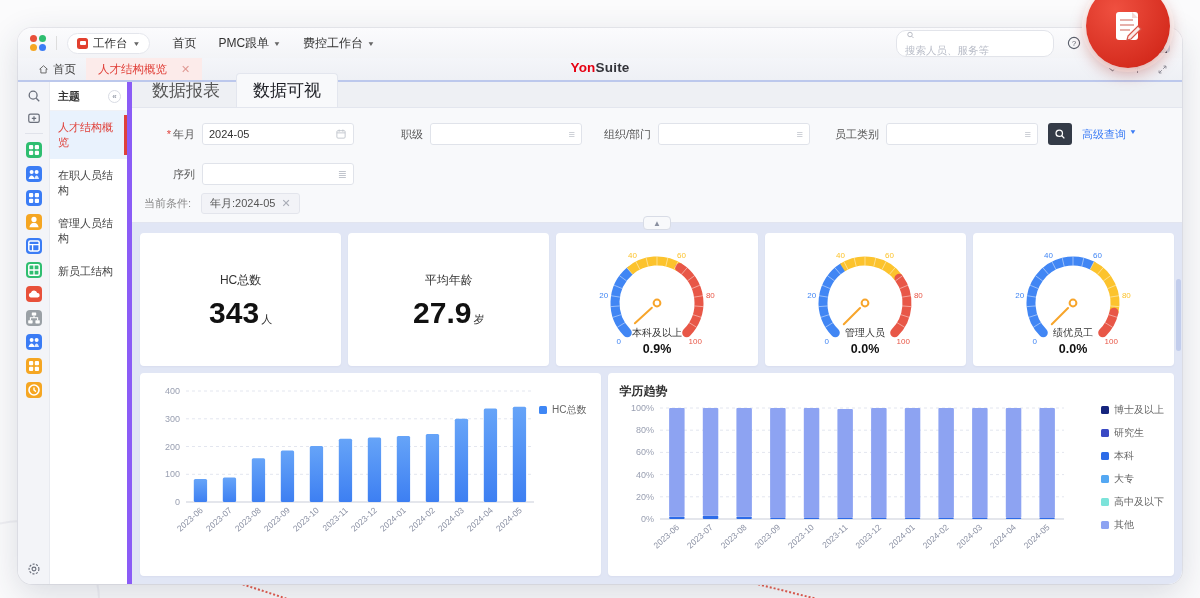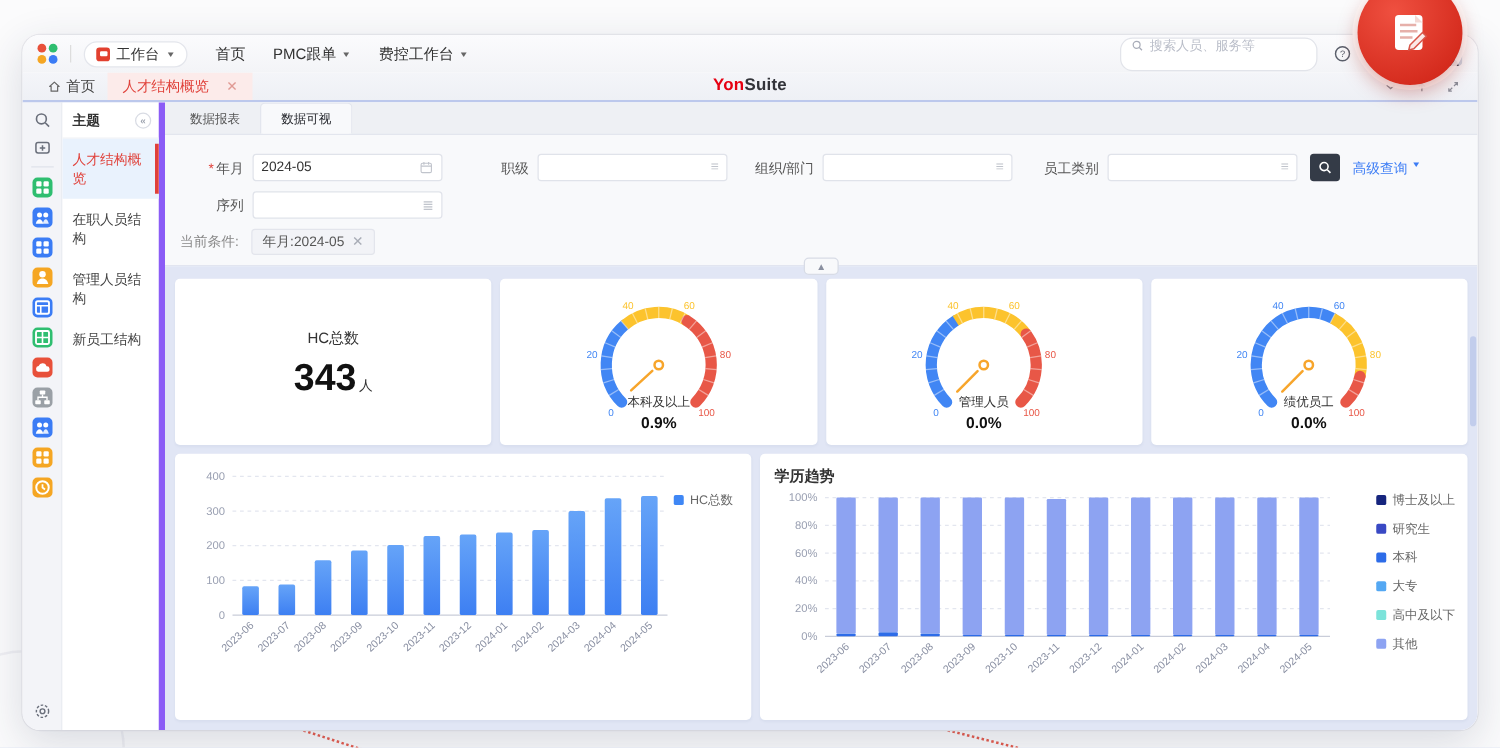--- a/index.html
+++ b/index.html
@@ -27,21 +27,21 @@
              padding:2px 9px; font-size:11.5px; color:#333; cursor:pointer; }
   .ws-ico { width:11px; height:11px; background:#e2402f; border-radius:2.5px; display:inline-block; position:relative; }
   .ws-ico::after{ content:""; position:absolute; left:2.5px; top:3.5px; width:6px; height:4px; background:#fff; border-radius:1px;}
   .caret { font-size:8px; color:#666; transform:scaleY(.8); }
   .tb-nav { display:flex; gap:22px; margin-left:12px; font-size:12px; color:#333; }
   .tb-nav .nav-item { display:flex; gap:4px; align-items:center; cursor:pointer; }
   .brand { position:absolute; left:50%; transform:translateX(-50%); font-size:13.5px; font-weight:bold; letter-spacing:.2px;margin-top:48px; }
   .brand .yon { color:#e60012; } .brand .suite { color:#33343a; }
   .tb-right { margin-left:auto; display:flex; align-items:center; gap:12px; }
   .searchbox { display:flex; align-items:flex-start; gap:5px; width:158px; height:27px; background:#fff;
-               border:1px solid #e2e4ea; border-radius:10px; padding:0 8px; }
+               border:1px solid #e2e4ea; border-radius:10px; padding:0 8px;flex-direction:column; }
   .searchbox input { border:none; outline:none; width:100%; font-size:10.5px; color:#555; background:transparent; }
   .searchbox input::placeholder { color:#b9bdc8; }
   .tb-icon { width:16px; height:16px; color:#5a5f6b; display:flex; align-items:center; justify-content:center; cursor:pointer; }
   .avatar { width:20px; height:20px; border-radius:4px; overflow:hidden; cursor:pointer; }
 
   
   .tabrow { height:22px; flex:0 0 22px; display:flex; align-items:stretch; background:linear-gradient(#f4f5f9,#eef0f5);
             padding-left:10px; font-size:11.5px; color:#444; }
   .home-tab { display:flex; align-items:center; gap:4px; padding:0 10px; cursor:pointer; }
   .page-tab { display:flex; align-items:center; gap:14px; padding:0 12px; background:#fcebea; color:#e0413a; cursor:pointer; }
@@ -63,21 +63,21 @@
              font-weight:bold; color:#333; border-bottom:1px solid #f0f1f5; }
   .sp-collapse { width:13px; height:13px; border:1px solid #d9dce4; border-radius:50%; color:#9aa0ac; font-size:8px;
                  display:flex; align-items:center; justify-content:center; cursor:pointer; }
   .sp-item { padding:9px 6px 9px 8px; color:#444; cursor:pointer; position:relative; }
   .sp-item.active { background:#e9f2fd; color:#e0413a; }
   .sp-item.active::after { content:""; position:absolute; right:0; top:4px; bottom:4px; width:3px; background:#e0413a; }
 
   .main { flex:1; min-width:0; display:flex; flex-direction:column; background:#f8f9fb; }
 
   .doc-tabs { height:26px; flex:0 0 26px; background:#eef0f4; display:flex; align-items:flex-end; padding-left:4px; border-bottom:1px solid #e3e6ee; }
-  .doc-tab { padding:5px 16px 5px; font-size:10px; color:#555; cursor:pointer; border-radius:4px 4px 0 0; }
+  .doc-tab { padding:5px 16px 5px; font-size:17px; color:#555; cursor:pointer; border-radius:4px 4px 0 0; }
   .doc-tab.active { background:#f8f9fb; color:#1c1e24; font-weight:normal; border:1px solid #e3e6ee; border-bottom:none; }
 
   .filter { background:#f8f9fb; padding:7px 12px 8px; position:relative; border-bottom:1px solid #e2e5f0; }
   .f-row1 { display:flex; align-items:center; }
   .btn { background:#fff; border:1px solid #dcdfe8; border-radius:3px; font-size:11px; color:#333;
          padding:3px 10px; cursor:pointer; display:inline-flex; align-items:center; gap:4px; }
   .f-actions { margin-left:auto; display:flex; gap:8px; }
   .f-grid { display:flex; align-items:center; margin-top:8px; }
   .f-field { display:flex; align-items:center; margin-right:18px; }
   .f-label { width:58px; text-align:right; font-size:11px; color:#555; padding-right:7px; white-space:nowrap; }
@@ -394,21 +394,21 @@
                 <circle cx="7" cy="7" r="4.3" fill="none" stroke="#fff" stroke-width="1.7"></circle>
                 <line x1="10.4" y1="10.4" x2="13.8" y2="13.8" stroke="#fff" stroke-width="1.7"></line>
               </svg>
           </div>
           <span class="adv-link">
             <span>高级查询</span>
               <span class="caret" style="color:#3b7cf5">▼</span>
           </span>
         </div>
 
-        <div class="f-grid" style="margin-top:8px">
+        <div class="f-grid" style="margin-top:18px">
           <div class="f-field">
             <span class="f-label">序列</span>
             <div class="f-input">
               <span class="val"></span>
               <span class="suffix">≣</span>
             </div>
           </div>
         </div>
 
         <div class="f-current">
@@ -421,20 +421,24 @@
 
         <div class="collapse-handle">▲</div>
       </div>
 
       <div class="content">
 
         <div class="row1">
           <div class="card kpi">
             <div class="k-label">HC总数</div>
             <div class="k-value"><span>343</span><span class="k-unit">人</span></div>
+          </div>
+          <div class="card kpi">
+            <div class="k-label">平均年龄</div>
+            <div class="k-value"><span>27.9</span><span class="k-unit">岁</span></div>
           </div>
           <div class="card gauge-card">
               <div id="gauge0"><svg width="150" height="118" viewBox="0 0 150 118">
                   <path d="M 45.30 93.70 A 42 42 0 0 1 47.72 32.06" stroke="#4186f4" stroke-width="9" fill="none" stroke-linecap="round"></path>
                   <path d="M 47.72 32.06 A 42 42 0 0 1 97.50 28.54" stroke="#fcc32d" stroke-width="9" fill="none"></path>
                   <path d="M 97.50 28.54 A 42 42 0 0 1 104.70 93.70" stroke="#e85747" stroke-width="9" fill="none" stroke-linecap="round"></path>
                   <line x1="43.02599383672154" y1="83.59369617684808" x2="35.35223235753471" y2="88.29618325929161" stroke="#fff" stroke-width="1" opacity=".45"></line>
                   <line x1="39.335380638931746" y1="75.58813728906054" x2="30.775871992275363" y2="78.36929023843507" stroke="#fff" stroke-width="1" opacity=".45"></line>
                   <line x1="37.6155999850077" y1="66.94221608979419" x2="28.64334398140955" y2="67.64834795134479" stroke="#fff" stroke-width="1" opacity=".45"></line>
                   <line x1="37.96168722768234" y1="58.13370756099134" x2="29.0724921623261" y2="56.725797375629256" stroke="#fff" stroke-width="1" opacity=".45"></line>

